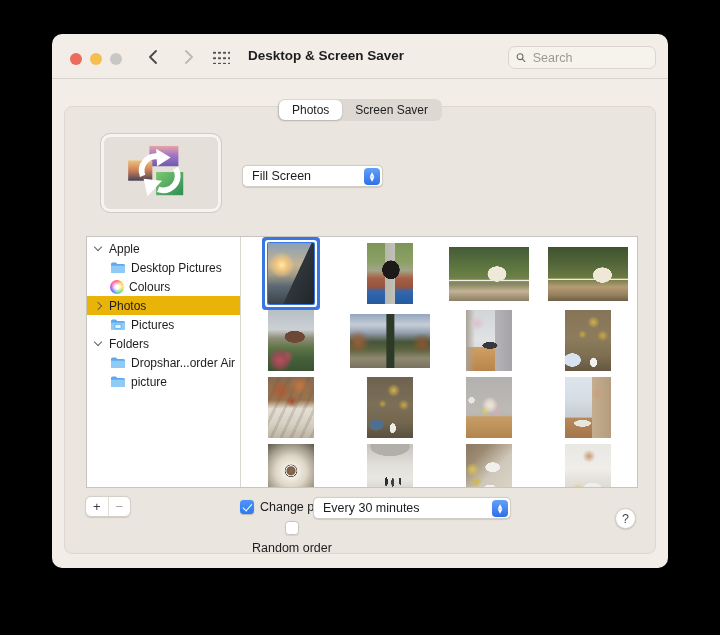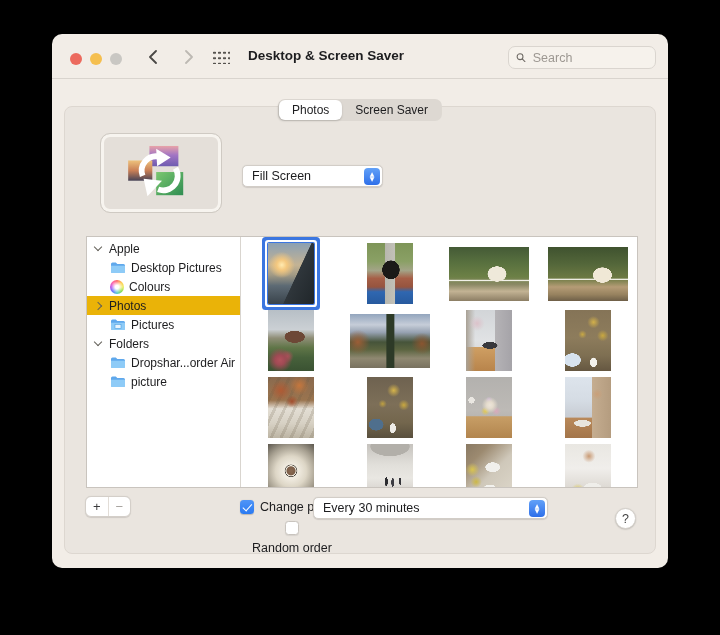--- a/index.html
+++ b/index.html
@@ -33,21 +33,21 @@
     background:#ddd8d2;border-radius:7px;height:22px;padding:1px;z-index:5;}
   .tab{font-size:12px;color:#1d1d1f;height:20px;display:flex;align-items:center;padding:0 13px;border-radius:6px;}
   .tab.active{background:#fff;box-shadow:0 1px 2px rgba(0,0,0,.18);}
   
   .preview{position:absolute;left:48px;top:99px;width:122px;height:80px;background:#e4dfd9;
     border:1px solid #cfcac3;border-radius:10px;box-shadow:inset 0 0 0 3px #f7f4ef;
     display:flex;align-items:center;justify-content:center;}
   .dropdown{position:absolute;height:22px;background:#fff;border:1px solid #d2cdc7;border-radius:5px;
     box-shadow:0 .5px 1px rgba(0,0,0,.12);display:flex;align-items:center;padding:0 2px 0 9px;}
   .dd-fill{left:190px;top:131px;width:141px;}
-  .dd-interval{left:261px;top:463px;width:235px;}
+  .dd-interval{left:261px;top:463px;width:198px;}
   .dd-label{font-size:12.5px;color:#1d1d1f;flex:1;}
   .stepper{width:16px;height:17px;border-radius:4px;background:linear-gradient(180deg,#62a1f8,var(--accent-blue));
     display:flex;flex-direction:column;align-items:center;justify-content:center;line-height:0;flex:none;}
   .stepper span{color:#fff;font-size:6px;line-height:5px;font-family:"DejaVu Sans",sans-serif;}
   
   .listbox{position:absolute;left:34px;top:202px;width:552px;height:252px;background:#fff;
     border:1px solid #c9c4be;display:flex;}
   .sidebar{width:154px;height:100%;border-right:1px solid #d9d5cf;padding-top:2px;overflow:hidden;flex:none;}
   .srow{display:flex;align-items:center;height:19px;padding-left:7px;gap:5px;font-size:12px;color:#1d1d1f;}
   .srow.child{padding-left:23px;}

